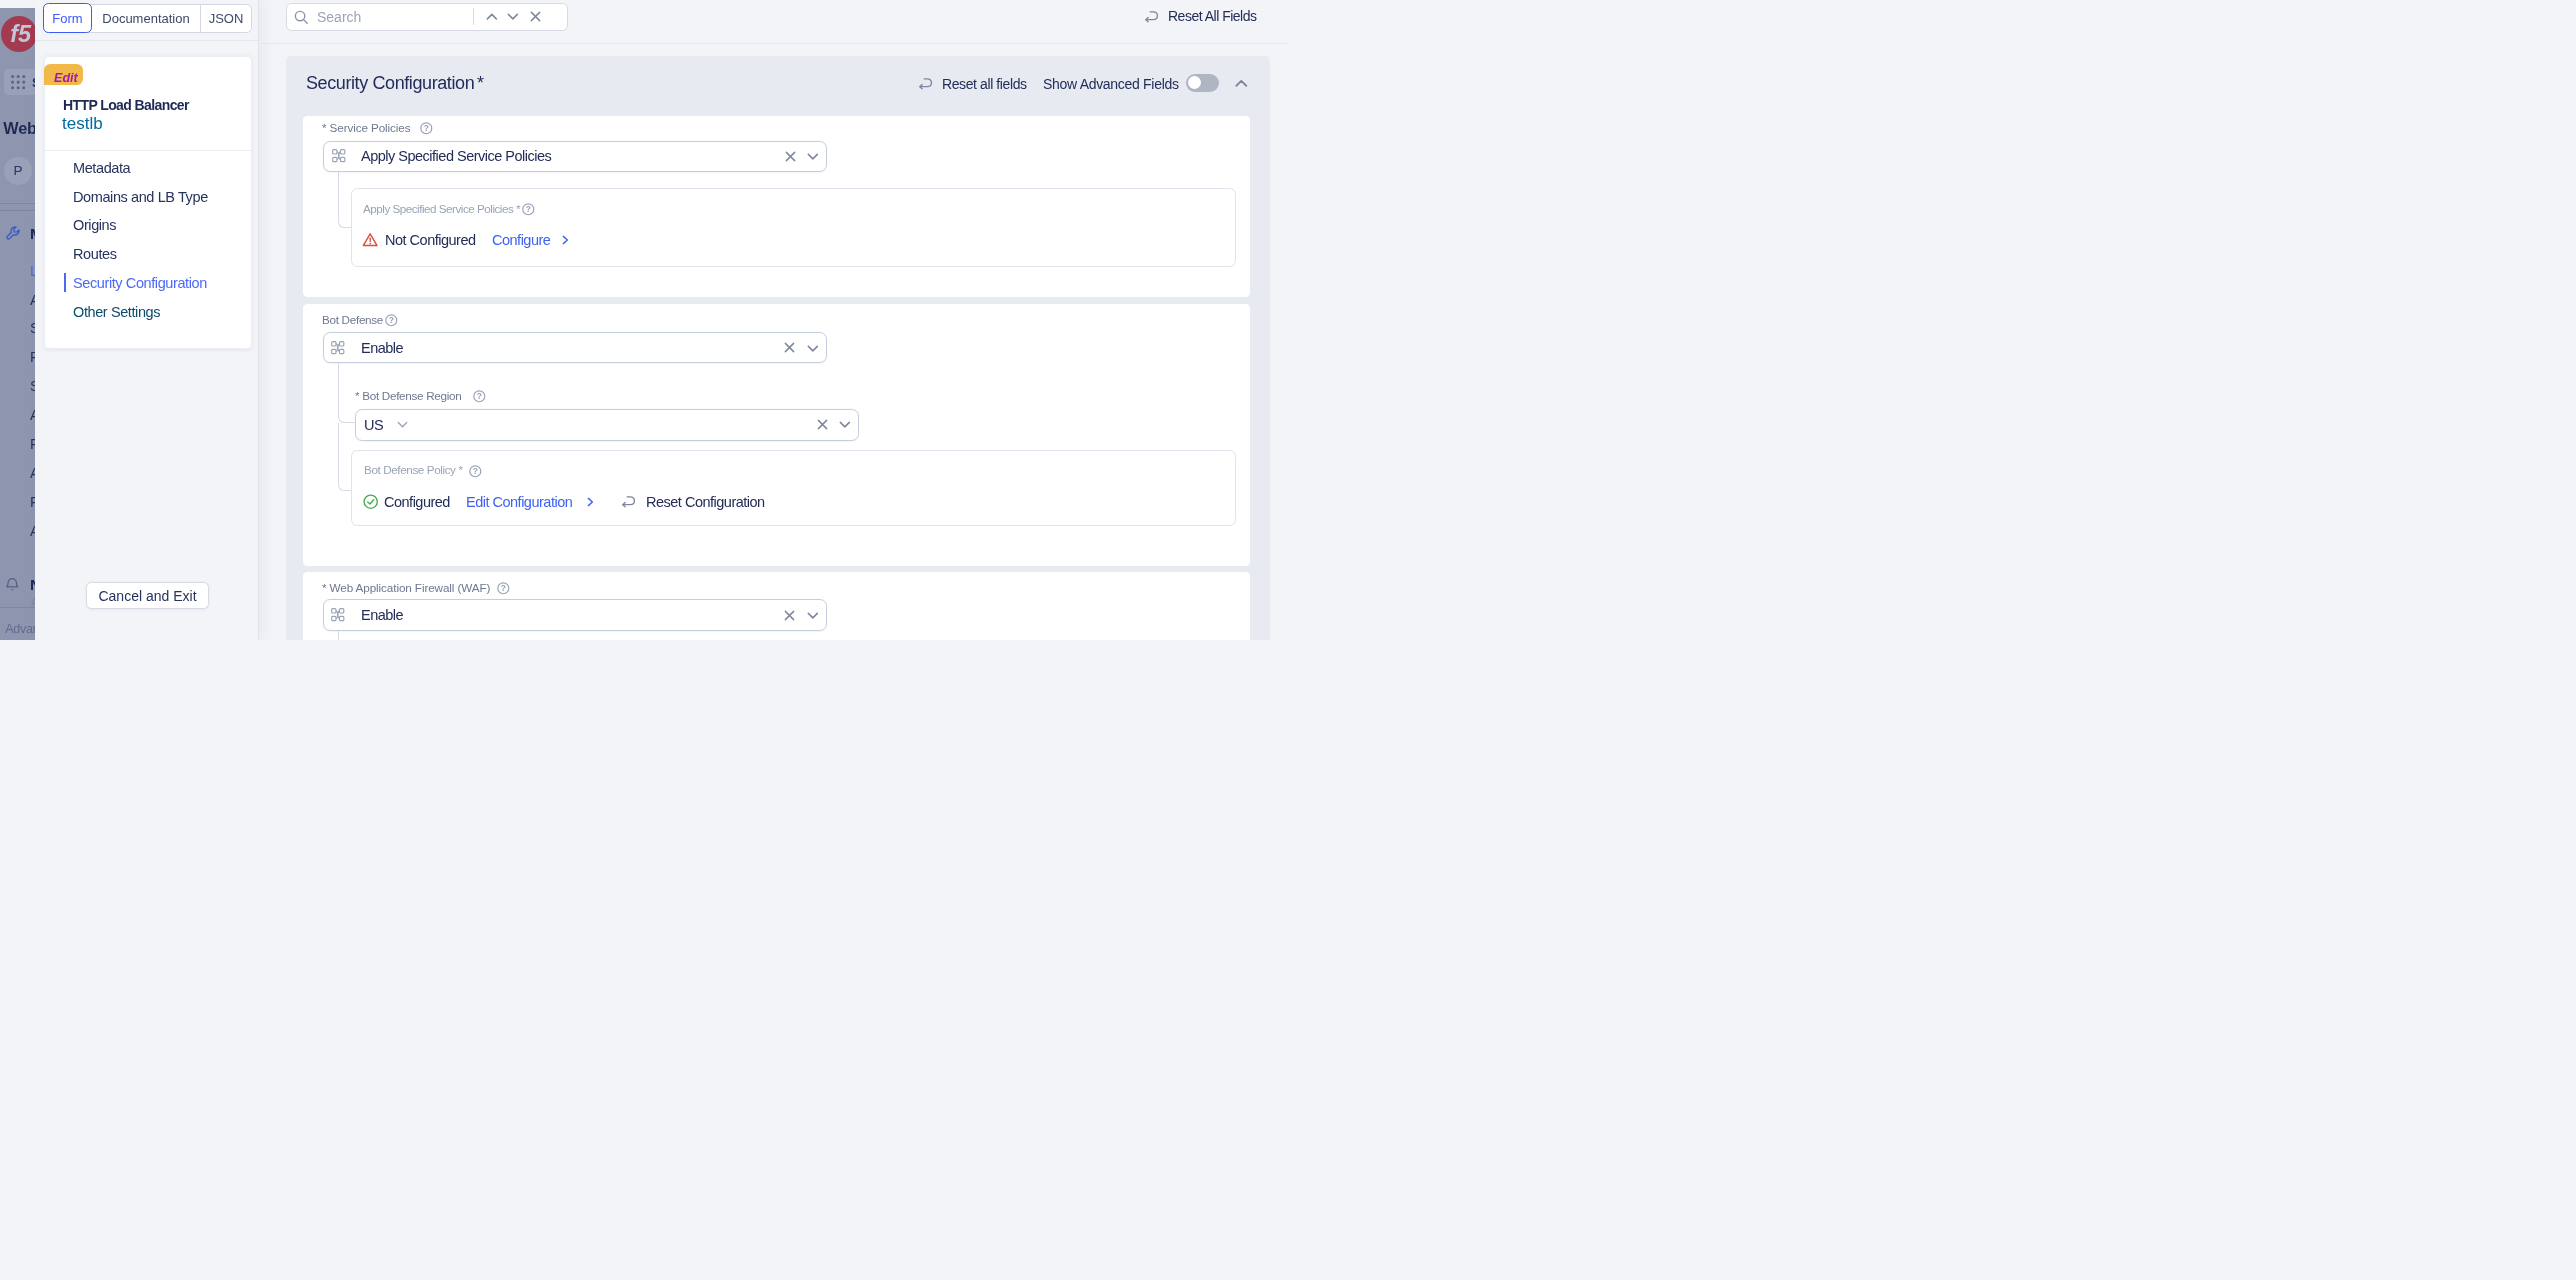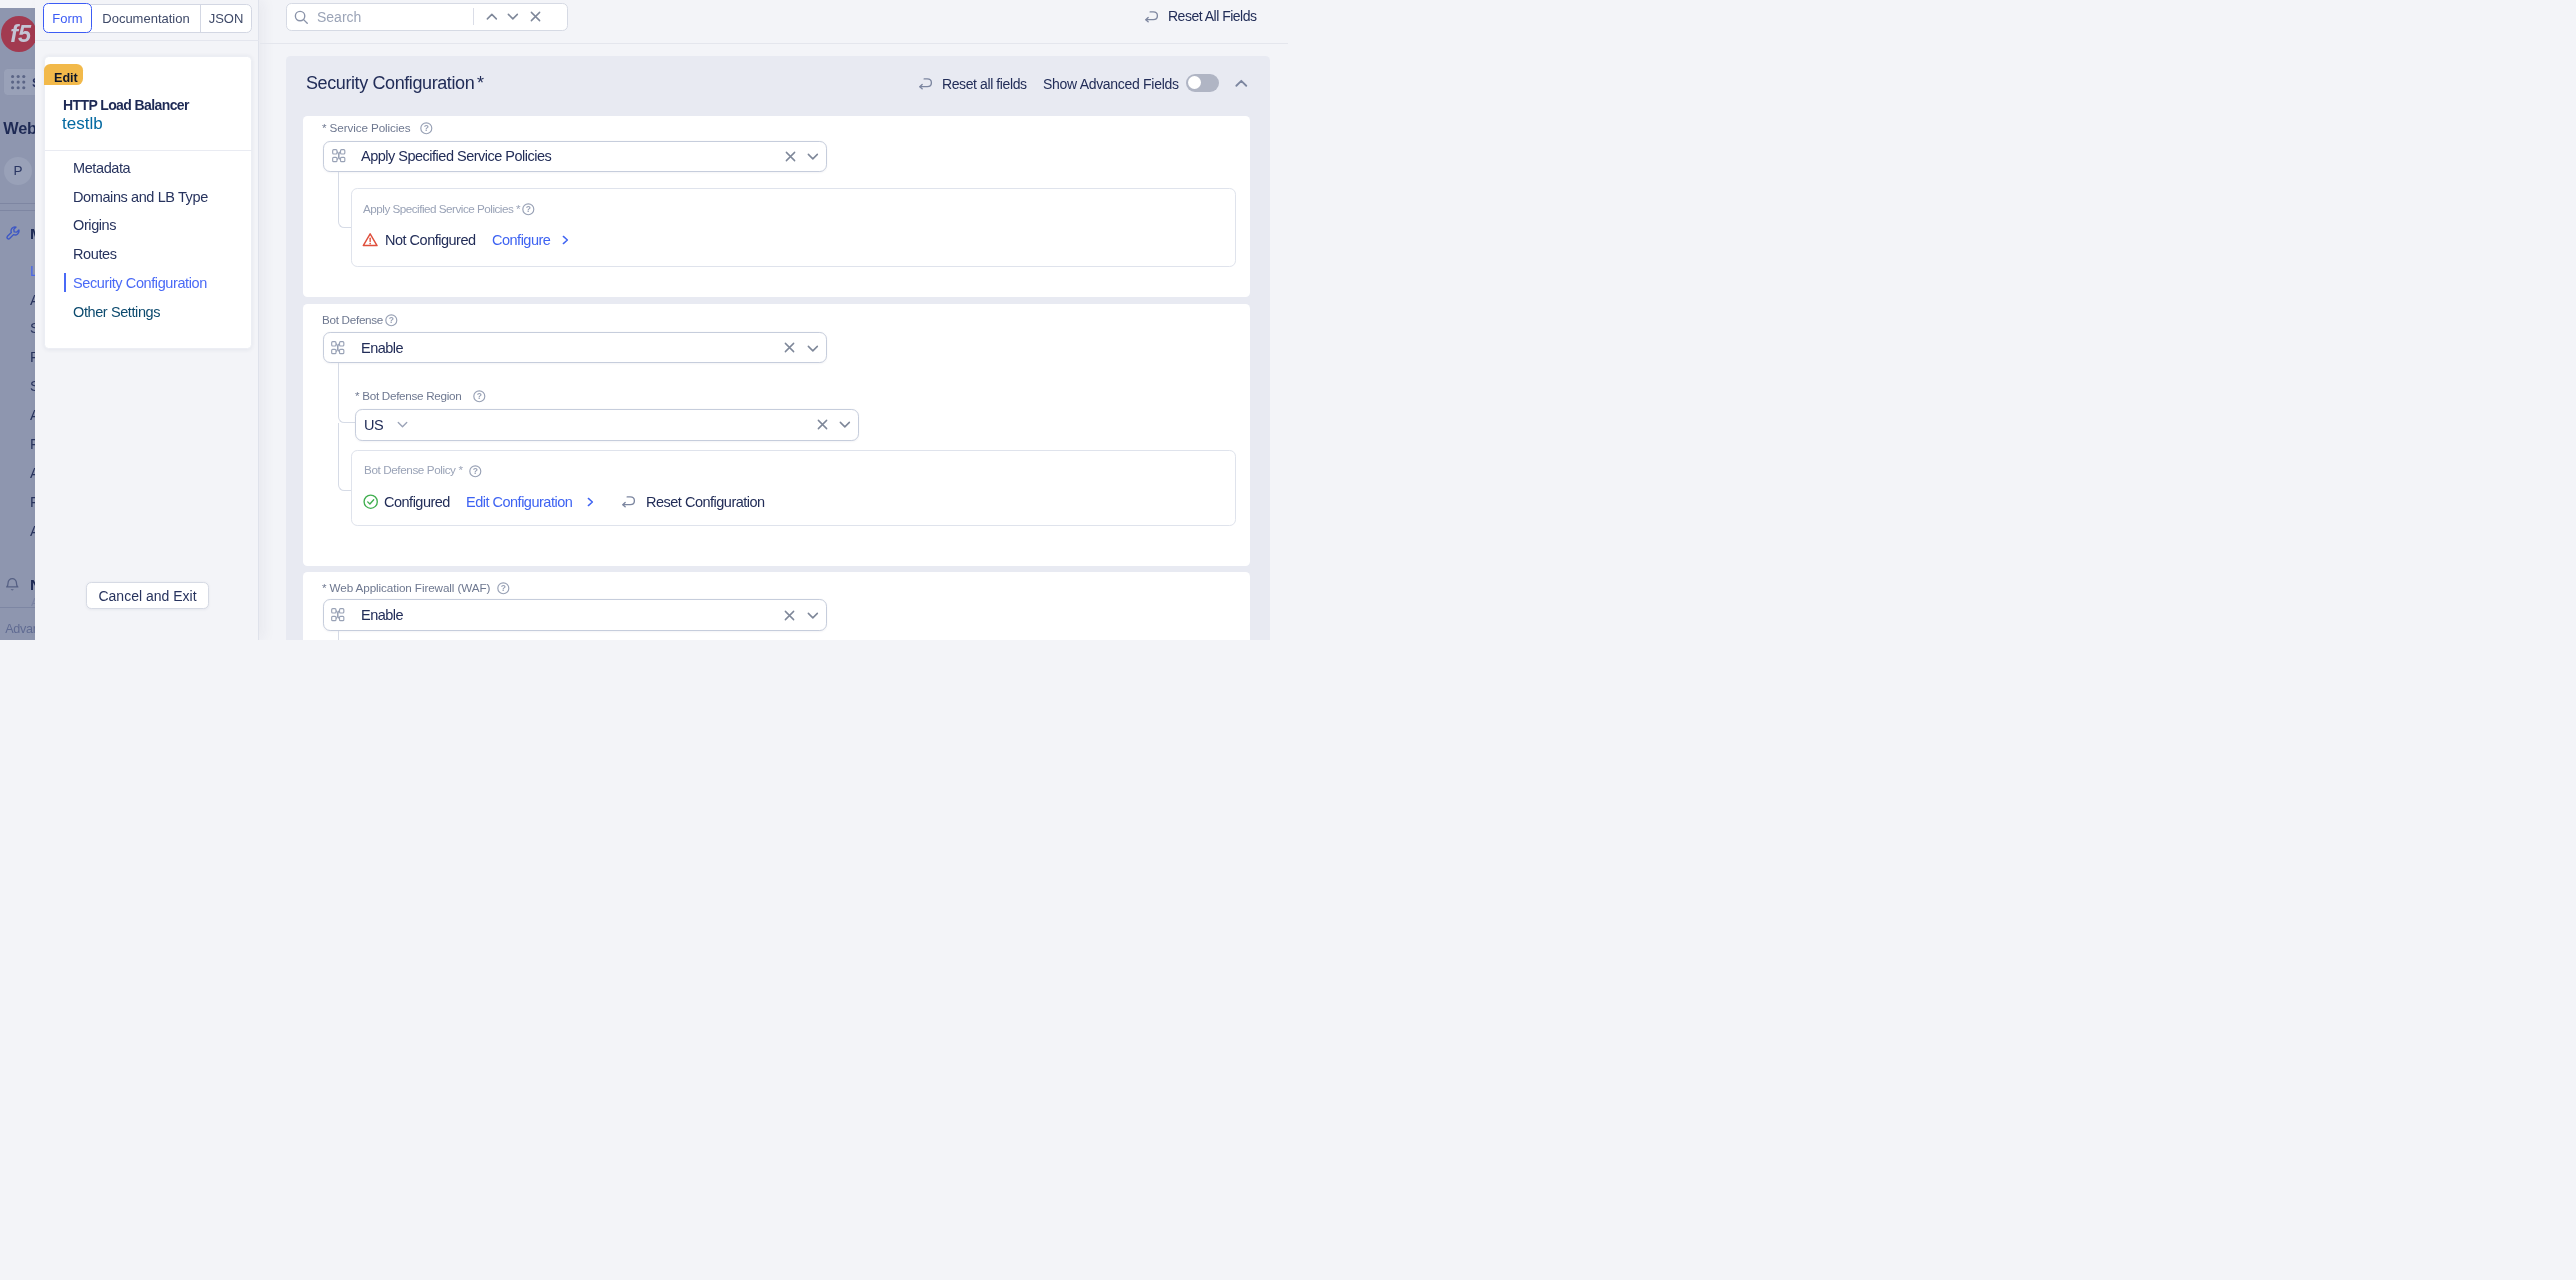--- a/index.html
+++ b/index.html
@@ -74,21 +74,21 @@
 
 <div class="abs" style="left:43px;top:3.6px;width:209px;height:29px;background:#fff;border:0.9px solid #d3d7e3;border-radius:5.4px;"></div>
 <div class="abs" style="left:200px;top:4.5px;width:0.9px;height:27px;background:#d3d7e3;"></div>
 <div class="abs" style="left:43px;top:3.2px;width:49px;height:30px;background:#fff;border:1.4px solid #3c5cf5;border-radius:5.4px;"></div>
 <div class="abs" style="left:43px;top:11.7px;width:49px;text-align:center;font-size:13px;line-height:13px;color:#3c5cf5;">Form</div>
 <div class="abs" style="left:92px;top:11.7px;width:108px;text-align:center;font-size:13px;line-height:13px;color:#3e4968;">Documentation</div>
 <div class="abs" style="left:200px;top:11.7px;width:52px;text-align:center;font-size:13px;line-height:13px;color:#3e4968;">JSON</div>
 
 <div class="card" style="left:44px;top:56px;width:208px;height:293px;border:0.9px solid #eceef4;box-shadow:0 0.9px 4.5px rgba(35,45,88,0.07);"></div>
 <div class="abs" style="left:44px;top:64px;width:39px;height:21.4px;background:#f2b94a;border-radius:6.3px 6.3px 6.3px 0;"></div>
-<div class="abs" style="left:54px;top:72px;font-size:12.6px;line-height:12.6px;font-weight:bold;color:#0f172a;">Edit</div>
+<div class="abs" style="left:54px;top:72px;font-size:12.6px;line-height:12.6px;font-weight:bold;color:#a21caf;font-style:italic;">Edit</div>
 <div class="abs" style="left:63px;top:98px;font-size:14px;line-height:14px;font-weight:bold;letter-spacing:-0.6px;color:#1e2a55;">HTTP Load Balancer</div>
 <div class="abs" style="left:62px;top:115px;font-size:17px;line-height:17px;color:#0369a1;">testlb</div>
 <div class="hline" style="left:45px;top:150px;width:207px;background:#e9ebf2;"></div>
 <div class="abs" style="left:73px;top:161px;font-size:14.5px;line-height:14.5px;color:#27335e;letter-spacing:-0.4px;">Metadata</div>
 <div class="abs" style="left:73px;top:190px;font-size:14.5px;line-height:14.5px;color:#27335e;letter-spacing:-0.4px;">Domains and LB Type</div>
 <div class="abs" style="left:73px;top:218px;font-size:14.5px;line-height:14.5px;color:#27335e;letter-spacing:-0.4px;">Origins</div>
 <div class="abs" style="left:73px;top:247px;font-size:14.5px;line-height:14.5px;color:#27335e;letter-spacing:-0.4px;">Routes</div>
 <div class="abs" style="left:64px;top:273px;width:2.4px;height:18.5px;background:#4a6af6;"></div>
 <div class="abs" style="left:73px;top:276px;font-size:14.5px;line-height:14.5px;color:#4a6af6;letter-spacing:-0.4px;">Security Configuration</div>
 <div class="abs" style="left:73px;top:305px;font-size:14.5px;line-height:14.5px;color:#0c4a6e;letter-spacing:-0.4px;">Other Settings</div>

